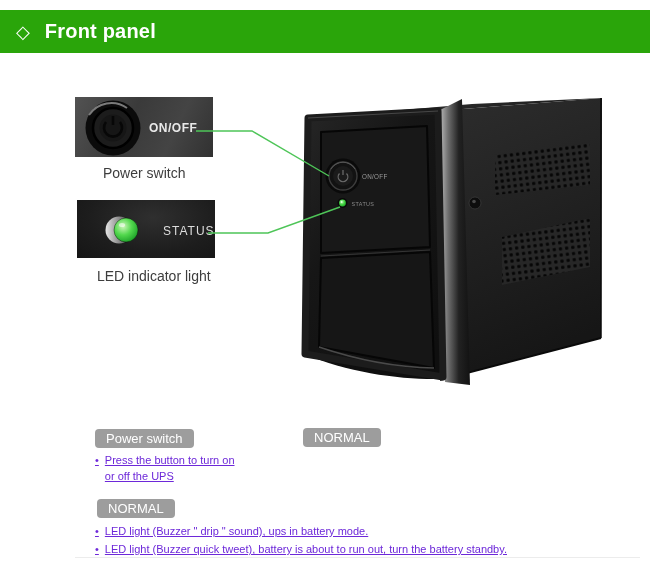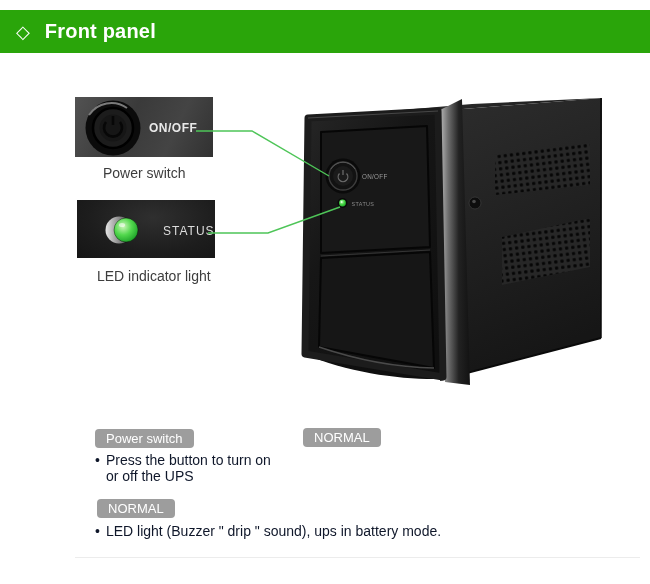--- a/index.html
+++ b/index.html
@@ -25,21 +25,21 @@
   
   .ups-svg{position:absolute;left:288px;top:86px;width:320px;height:320px;}
   .overlay-svg{position:absolute;left:0;top:0;width:650px;height:584px;pointer-events:none;}
 
   
   .badge{position:absolute;background:#9d9d9d;color:#fff;font-size:13px;line-height:15px;
          padding:2px 11px;border-radius:4px;}
   .badge-power{left:95px;top:429px;}
   .badge-normal{left:303px;top:428px;}
   .badge-backup{left:97px;top:499px;}
-  .bullet{position:absolute;display:flex;font-size:14px;color:#0f172a;line-height:16px;}
+  .bullet{position:absolute;display:flex;font-size:11px;color:#6d28d9;line-height:16px;text-decoration:underline;}
   .bullet::before{content:"\2022";margin-right:6px;}
   .bullet span{white-space:pre-line;}
   .bu1{left:95px;top:452px;}
   .bu2{left:317px;top:453px;}
   .bu3{left:95px;top:523px;}
   .bu4{left:95px;top:541px;}
 
   .divider{position:absolute;left:75px;top:557px;width:565px;height:1px;background:#ececec;}
 </style>
 </head>
@@ -170,15 +170,18 @@
       <span>Press the button to turn on
 or off the UPS</span>
     </div>
 
   <div class="badge badge-normal">NORMAL</div>
 
   <div class="badge badge-backup">NORMAL</div>
   <div class="bullet bu3">
       <span>LED light (Buzzer " drip " sound), ups in battery mode.</span>
     </div>
+  <div class="bullet bu4">
+      <span>LED light (Buzzer quick tweet), battery is about to run out, turn the battery standby.</span>
+    </div>
 
   <div class="divider"></div>
 </div>
 
 </body></html>

